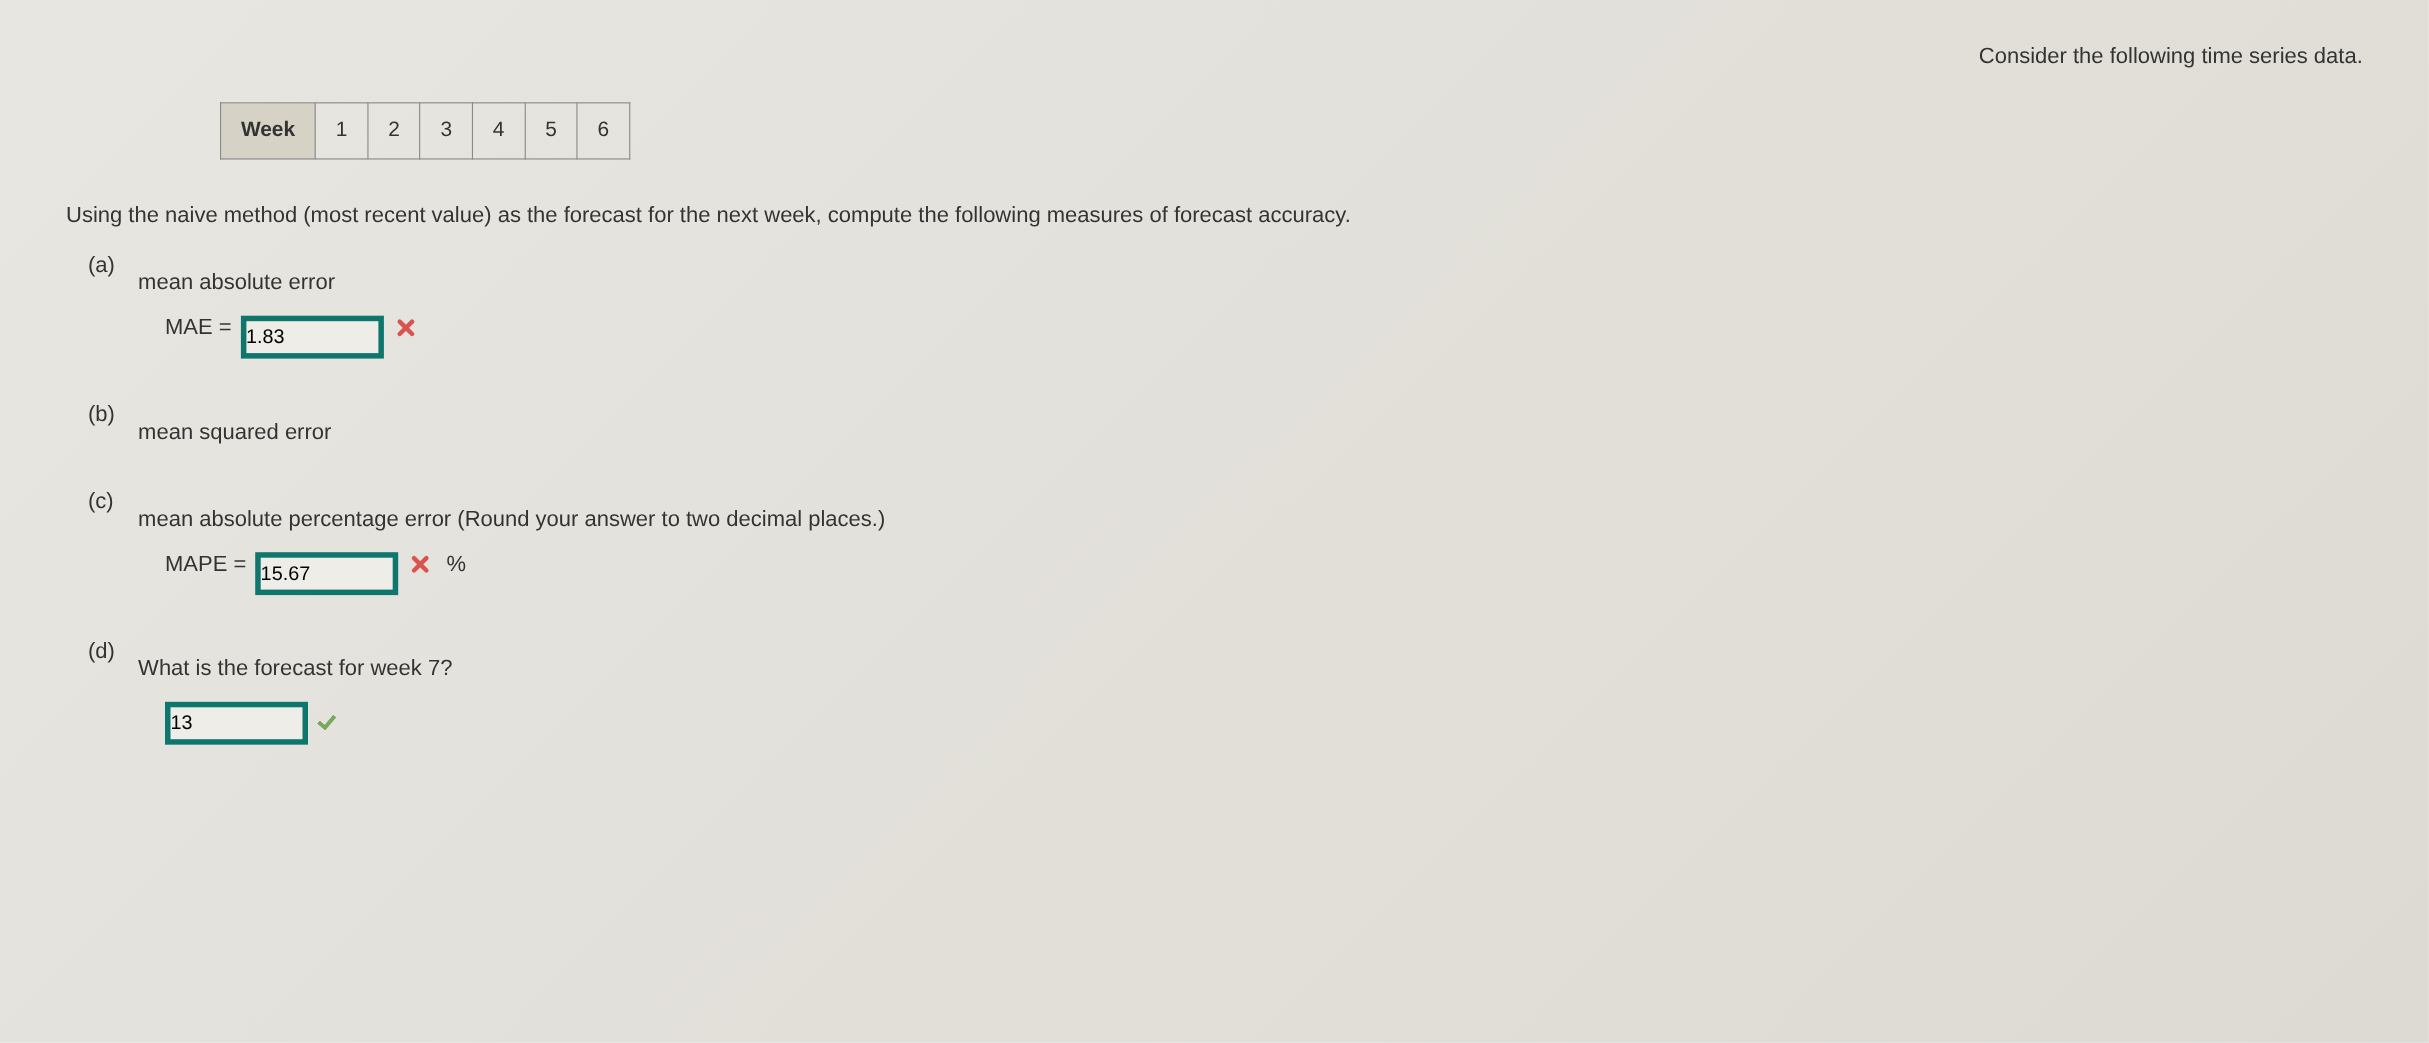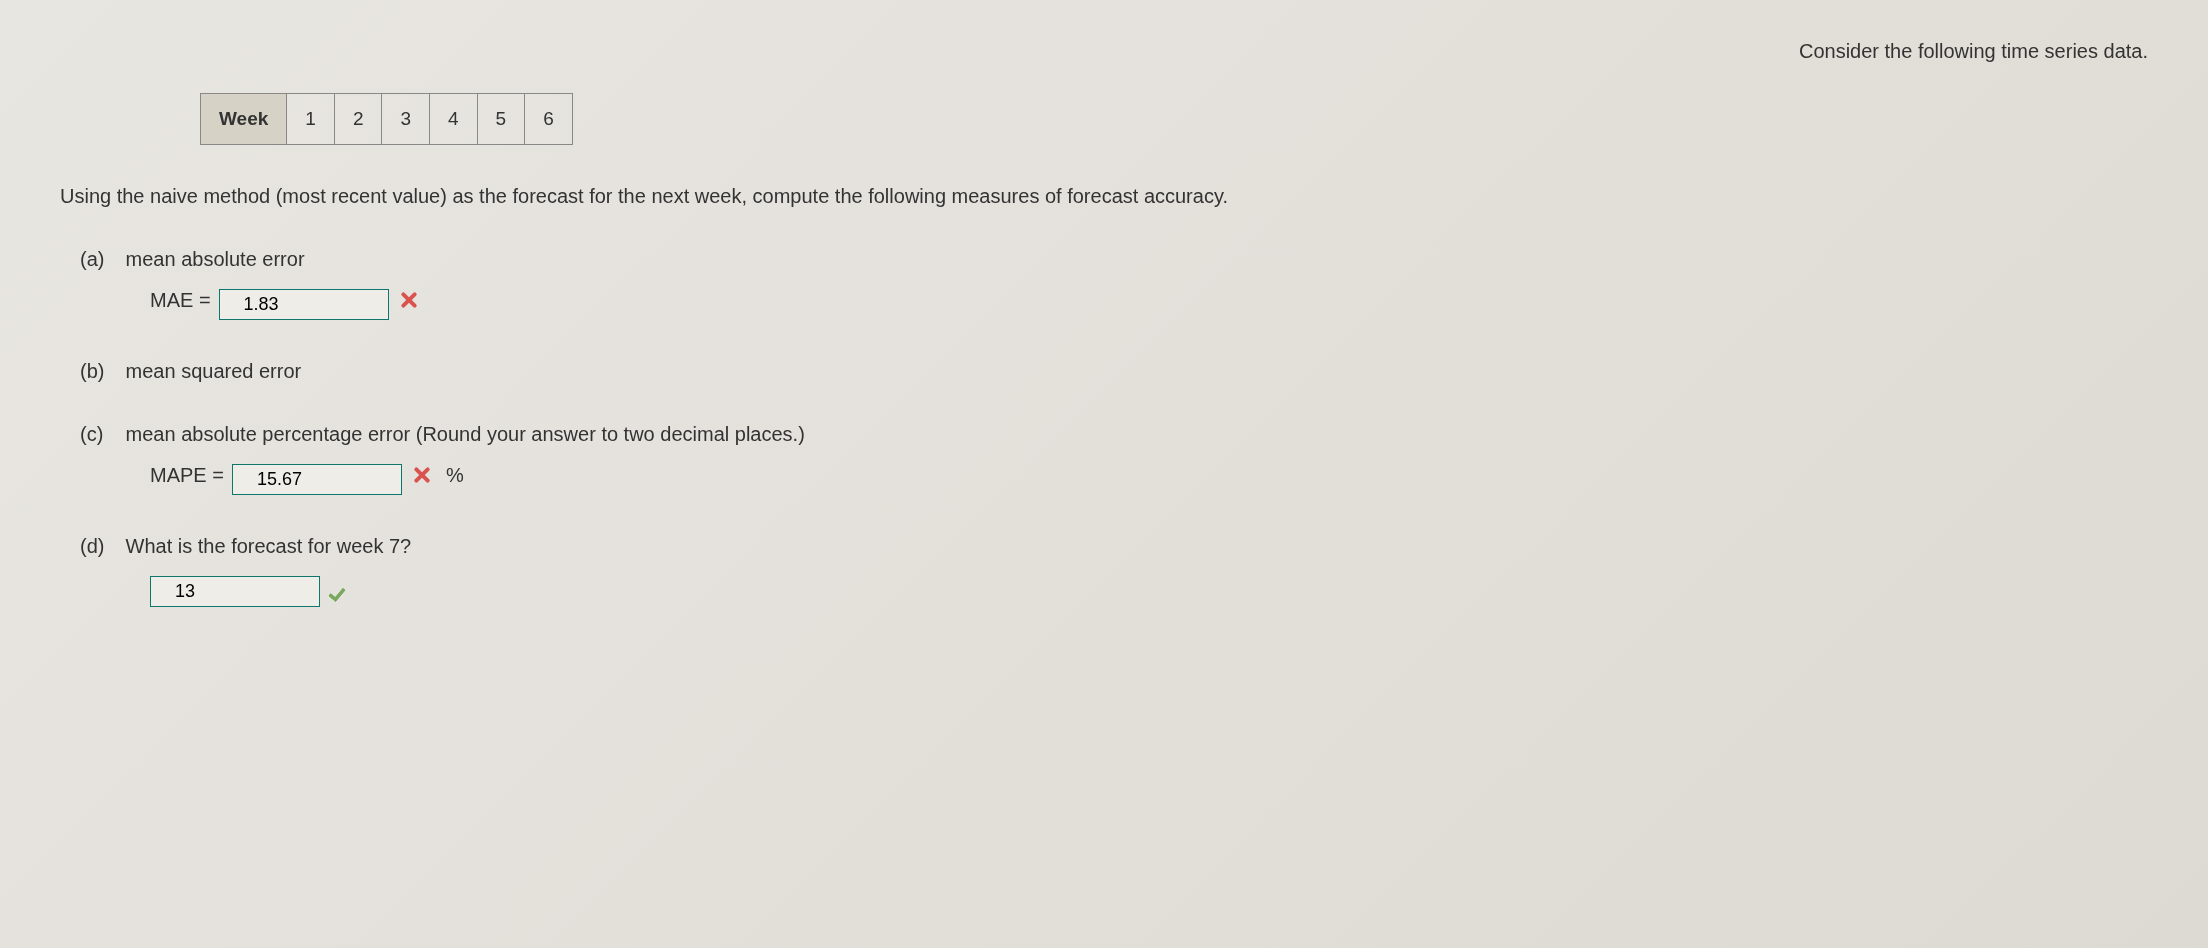--- a/index.html
+++ b/index.html
@@ -21,46 +21,47 @@
   table.data-table td, table.data-table th {
     border: 1px solid #888;
     padding: 14px 18px;
     text-align: center;
     font-size: 19px;
   }
   table.data-table th {
     background: #d6d2c6;
     font-weight: bold;
   }
-  .instruction { margin-bottom: 40px; }
+  .instruction { margin-bottom: 22px; }
   .part {
     margin-left: 20px;
     margin-bottom: 40px;
   }
   .part-label {
     display: inline-block;
     width: 40px;
     vertical-align: top;
   }
   .part-body {
     display: inline-block;
+    margin-top: 16px;
   }
   .answer-line {
     margin-top: 18px;
     margin-left: 70px;
     display: flex;
     align-items: flex-start;
     gap: 8px;
   }
   .answer-line.no-label { margin-left: 70px; }
   input.answer {
-    border: 1px solid #0f766e;
+    border: 5px solid #0f766e;
     background: #efede7;
     font-size: 18px;
-    padding: 4px 24px;
+    padding: 4px 0;
     width: 120px;
     font-family: inherit;
   }
   .mark-wrong {
     display: inline-block;
     width: 22px; height: 22px;
     position: relative;
   }
   .mark-wrong::before, .mark-wrong::after {
     content: "";

